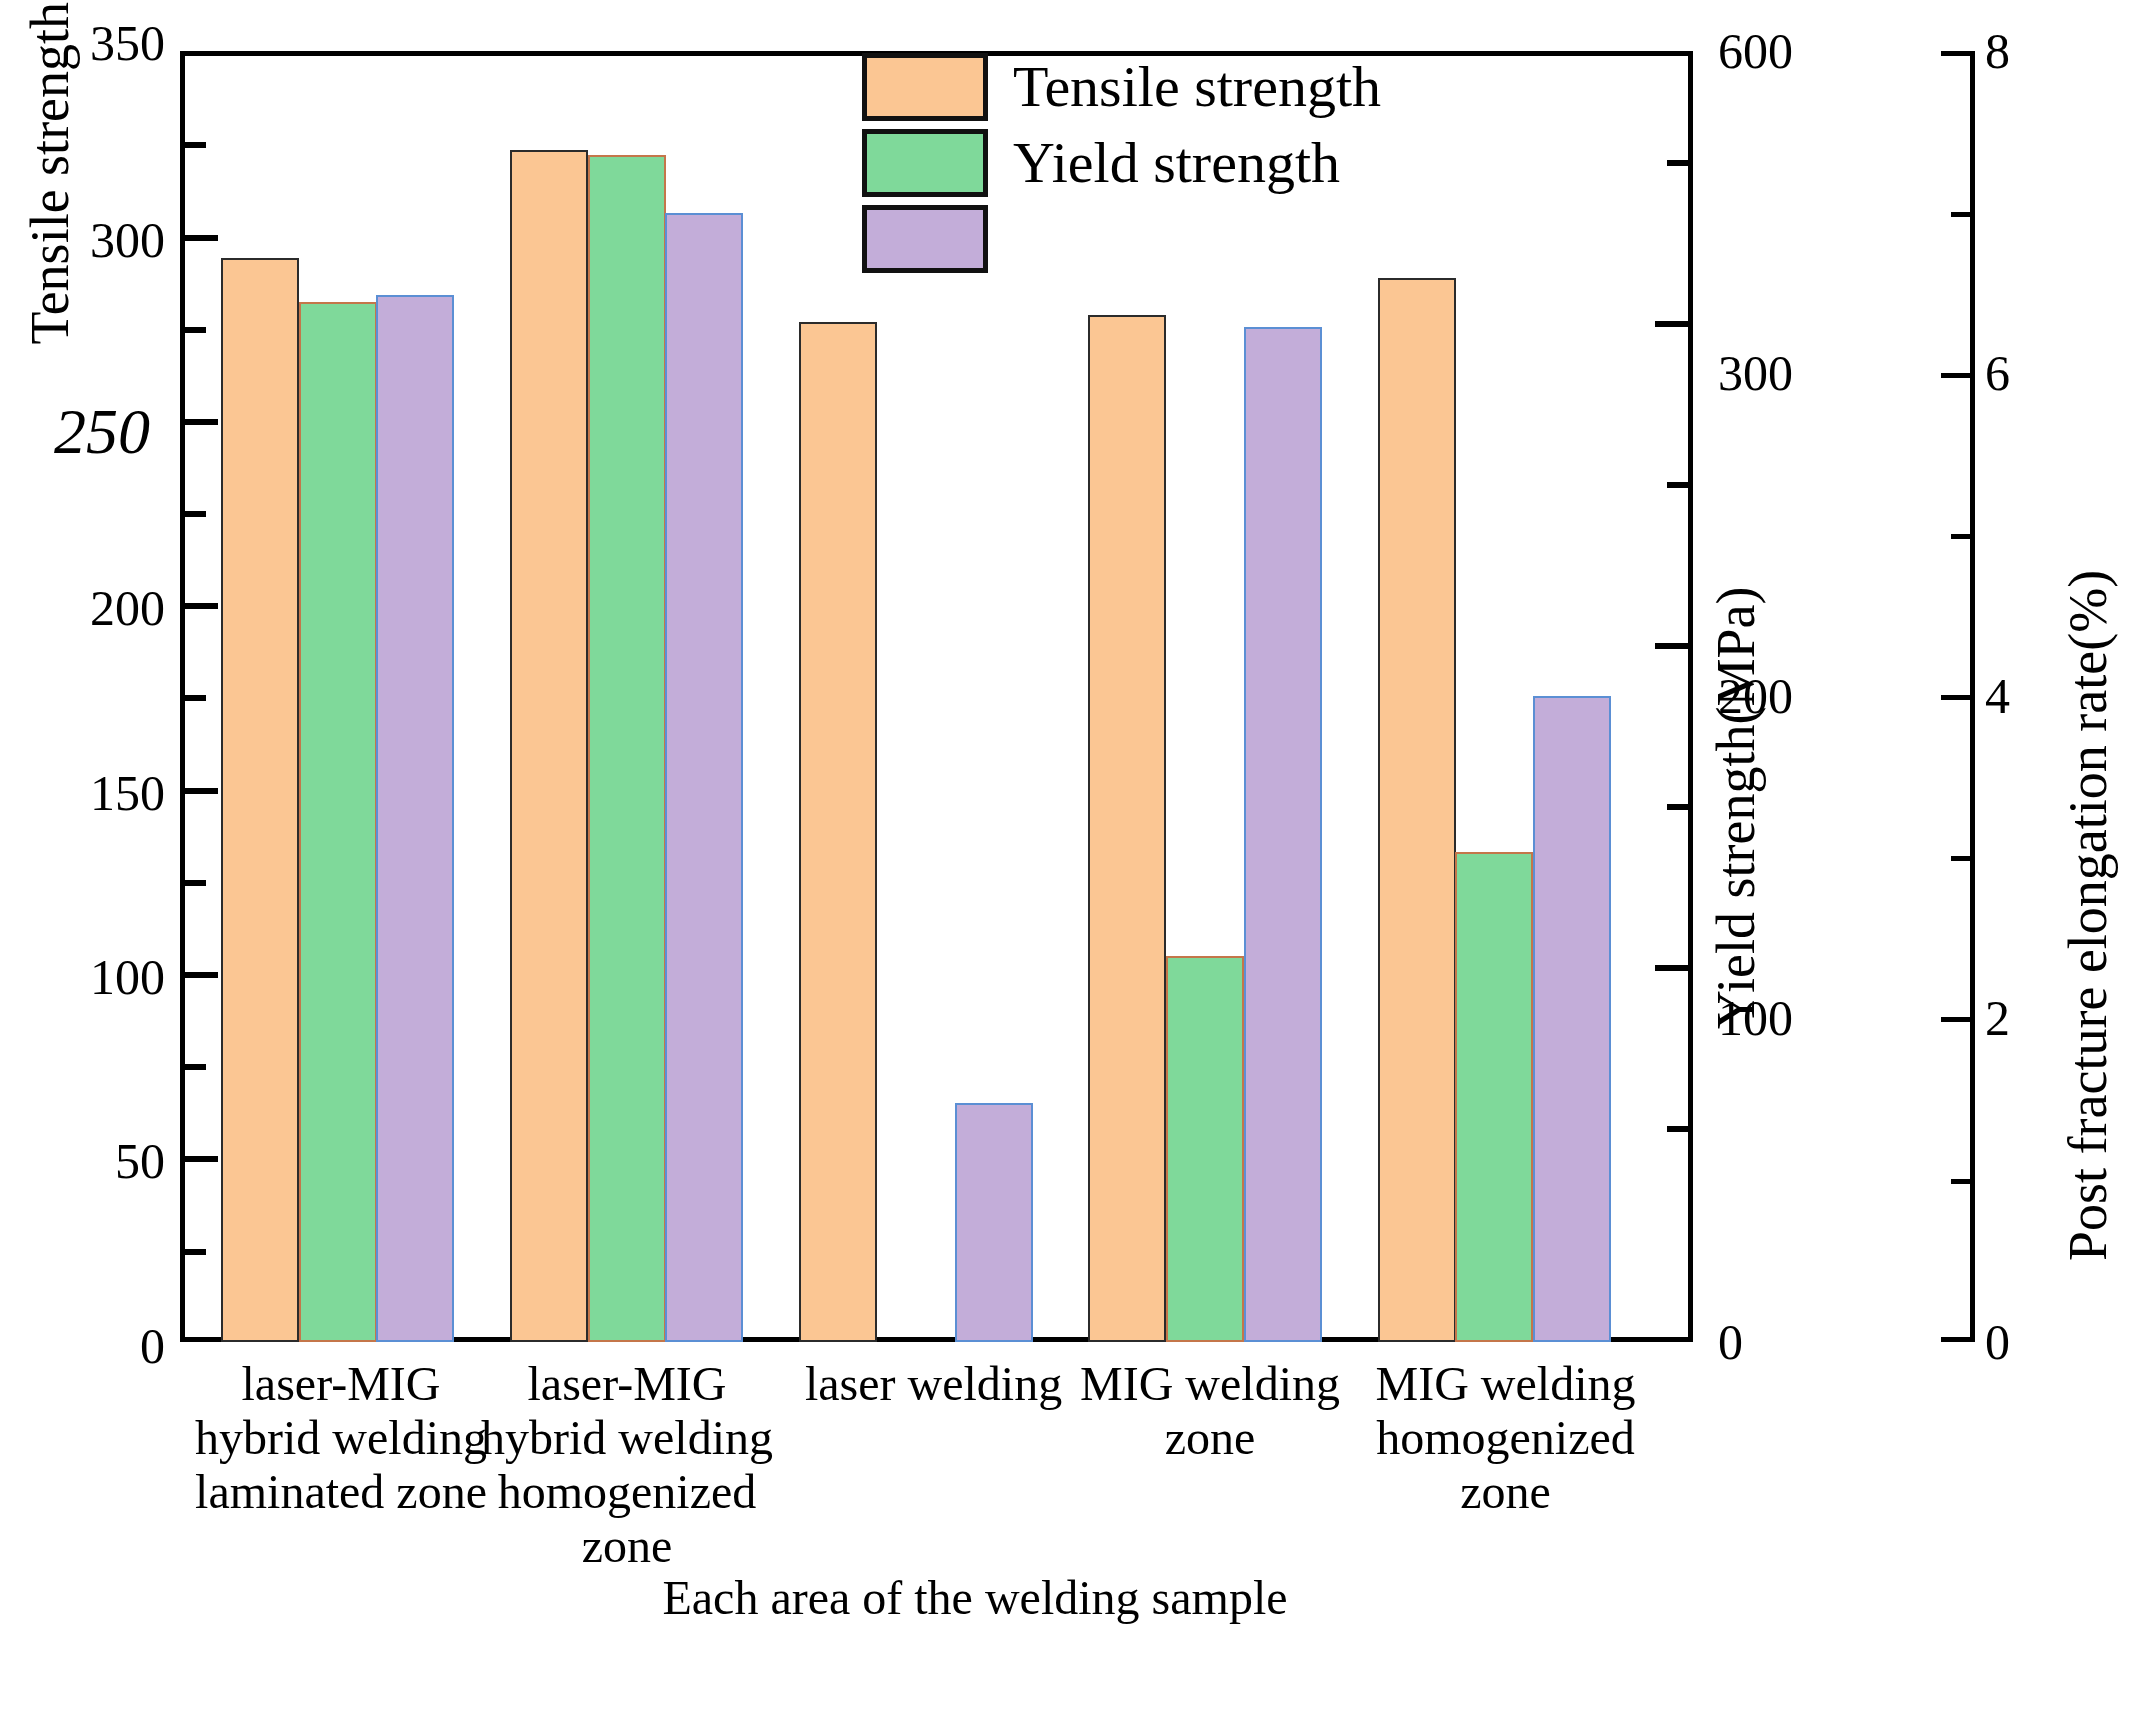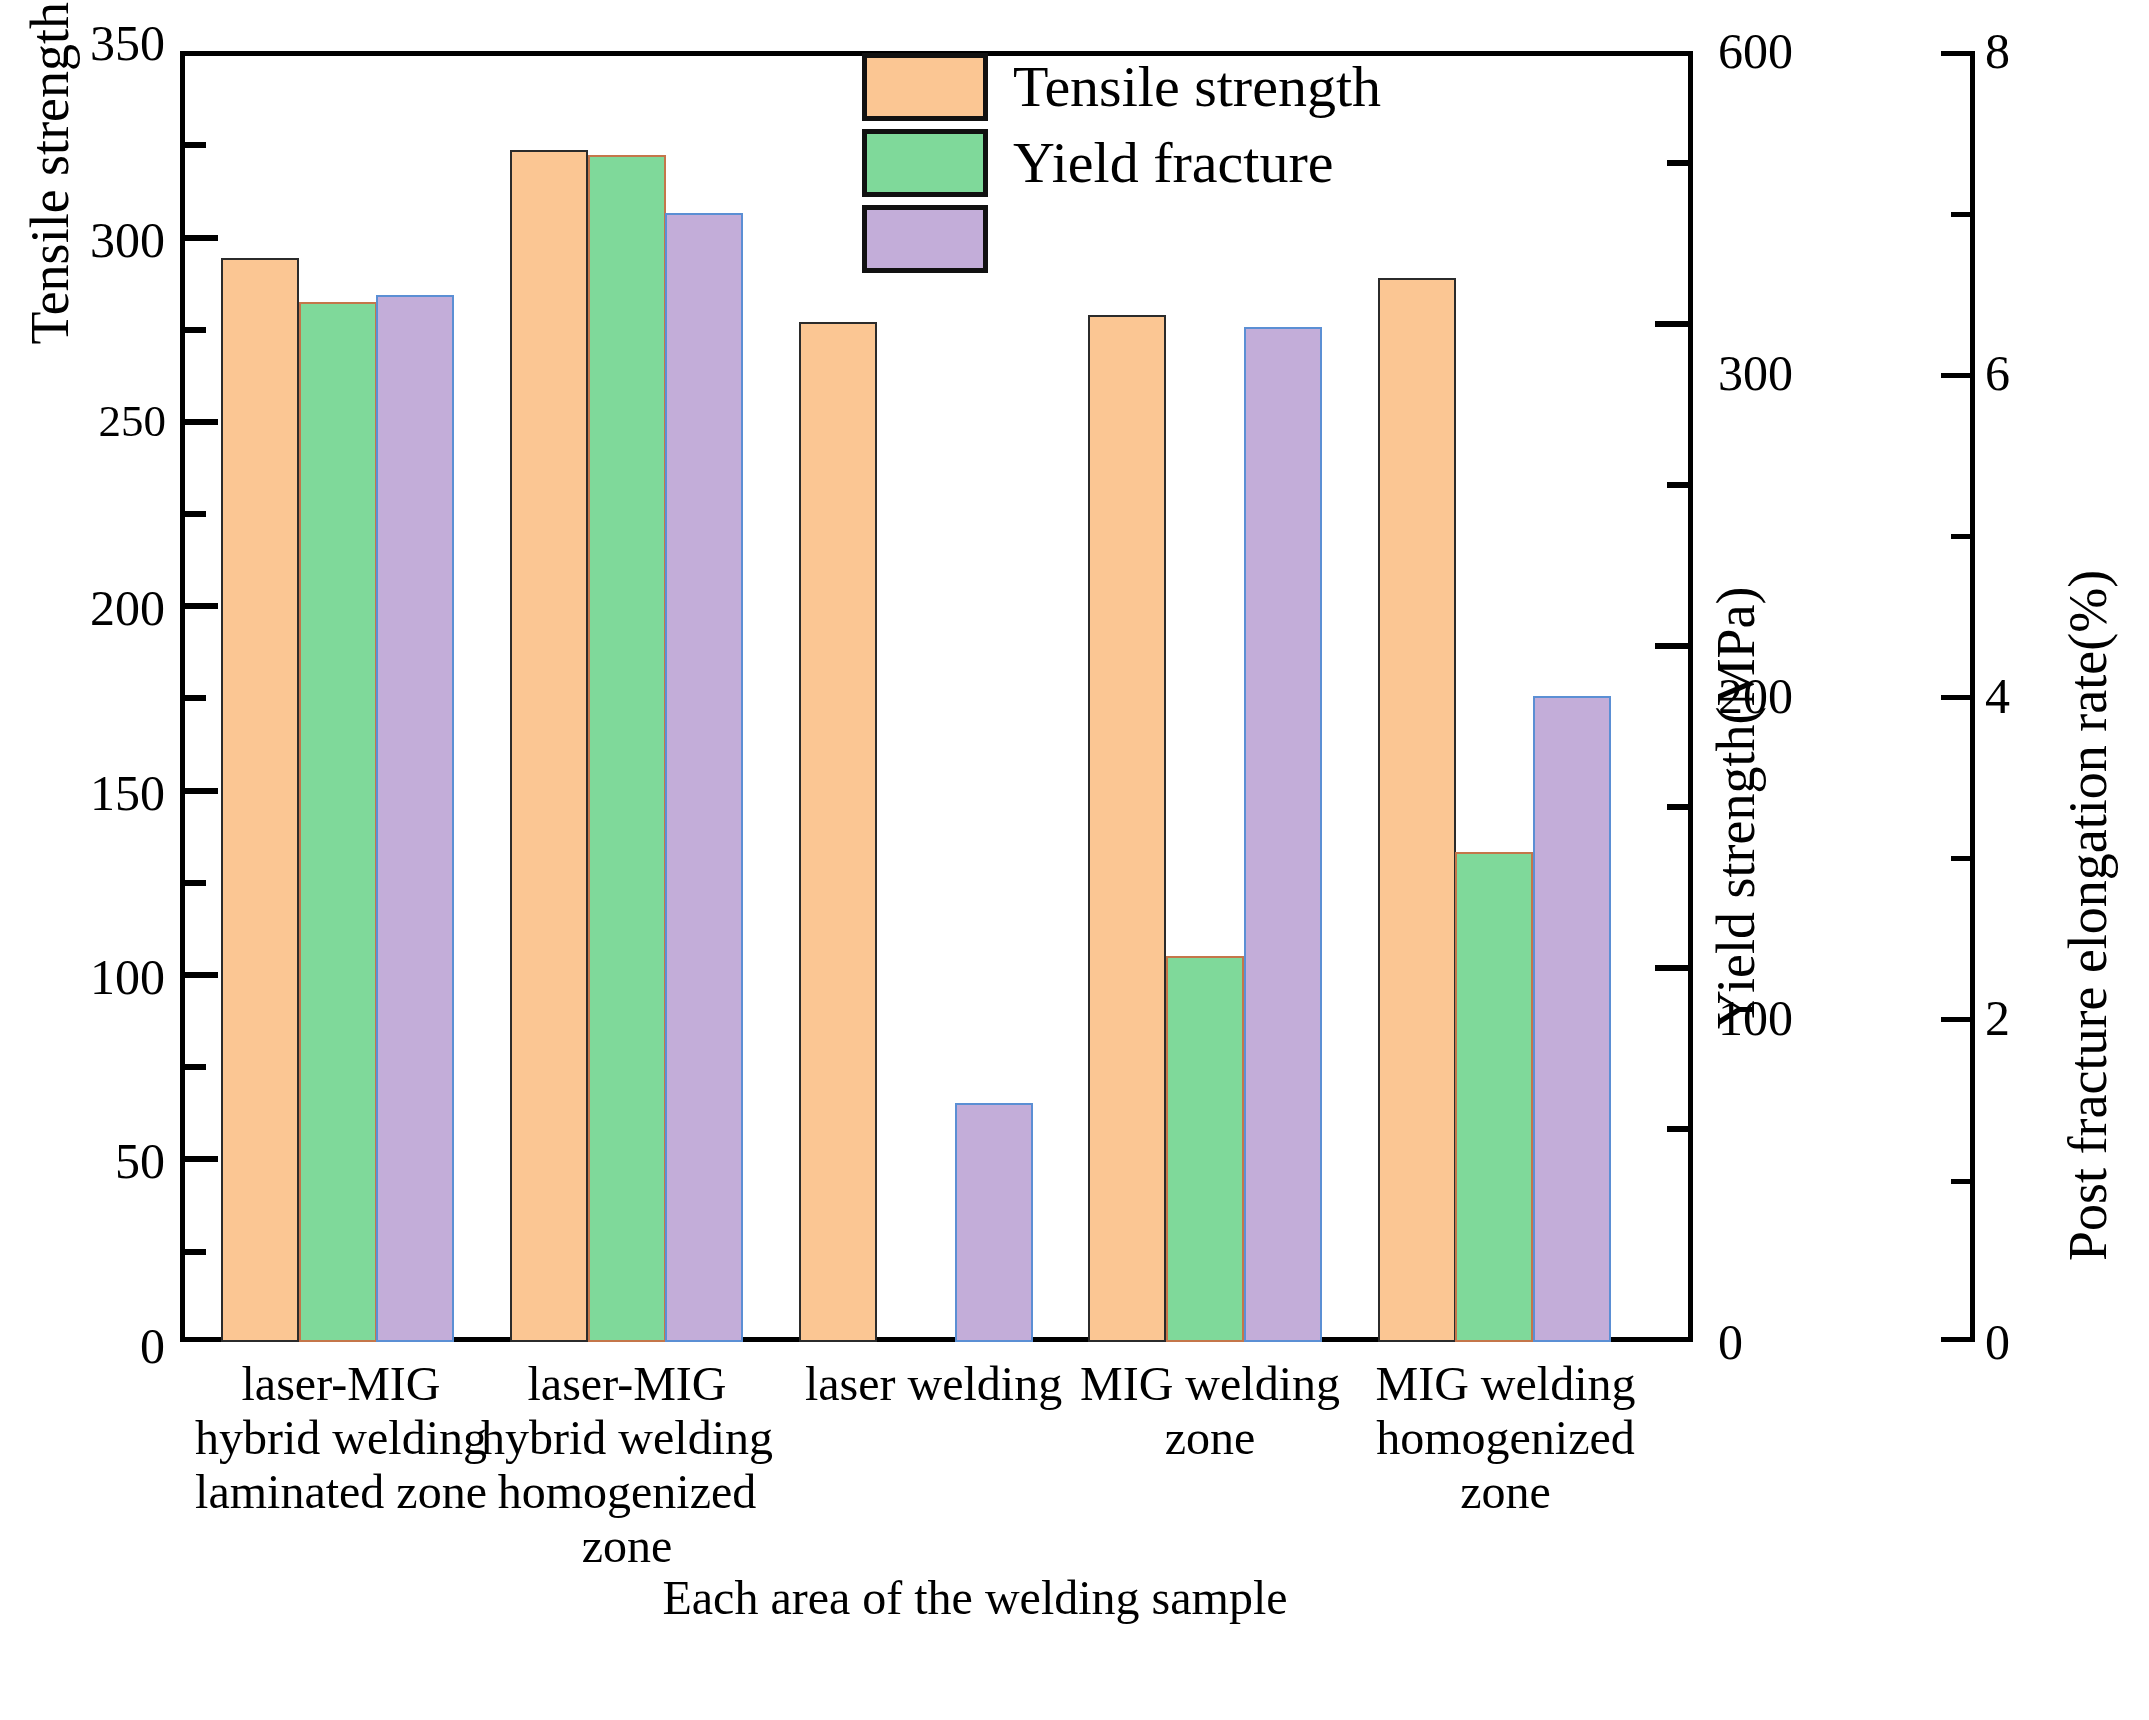--- a/index.html
+++ b/index.html
@@ -56,21 +56,21 @@
 
 <div id="root">
 
   <div style="position:absolute;left:23px;top:175px;">
     <div class="ylabel-left">Tensile strength (MPa)</div>
   </div>
 
   <div>
     <div style="position:absolute;left:39px;top:14px;width:126px;text-align:right;font-size:50px;">350</div>
     <div style="position:absolute;left:39px;top:211px;width:126px;text-align:right;font-size:50px;">300</div>
-    <div style="position:absolute;left:40px;top:395px;width:126px;text-align:right;font-size:45px;">250</div>
+    <div style="position:absolute;left:24px;top:395px;width:126px;text-align:right;font-size:64px;font-style:italic;">250</div>
     <div style="position:absolute;left:39px;top:579px;width:126px;text-align:right;font-size:50px;">200</div>
     <div style="position:absolute;left:39px;top:764px;width:126px;text-align:right;font-size:50px;">150</div>
     <div style="position:absolute;left:39px;top:948px;width:126px;text-align:right;font-size:50px;">100</div>
     <div style="position:absolute;left:39px;top:1132px;width:126px;text-align:right;font-size:50px;">50</div>
     <div style="position:absolute;left:39px;top:1317px;width:126px;text-align:right;font-size:50px;">0</div>
   </div>
 
   <div id="plot-frame">
 
     <div style="position:absolute;left:0;top:179px;width:33px;height:5.8px;background:#000;"></div>
@@ -119,21 +119,21 @@
     <div class="bar elong" style="left:1347px;width:78px; height:646px;"></div>
   </div>
 
   <div id="legend">
     <div class="legend-row">
       <div class="legend-swatch tensile"></div>
       <div class="legend-text">Tensile strength</div>
     </div>
     <div class="legend-row">
       <div class="legend-swatch yield"></div>
-      <div class="legend-text">Yield fracture</div>
+      <div class="legend-text">Yield strength</div>
     </div>
     <div class="legend-row">
       <div class="legend-swatch elong"></div>
     </div>
   </div>
 
   <div>
     <div class="r1lab" style="position:absolute;left:1718px;top:26px;">600</div>
     <div class="r1lab" style="position:absolute;left:1718px;top:348px;">300</div>
     <div class="r1lab" style="position:absolute;left:1718px;top:671px;">200</div>

